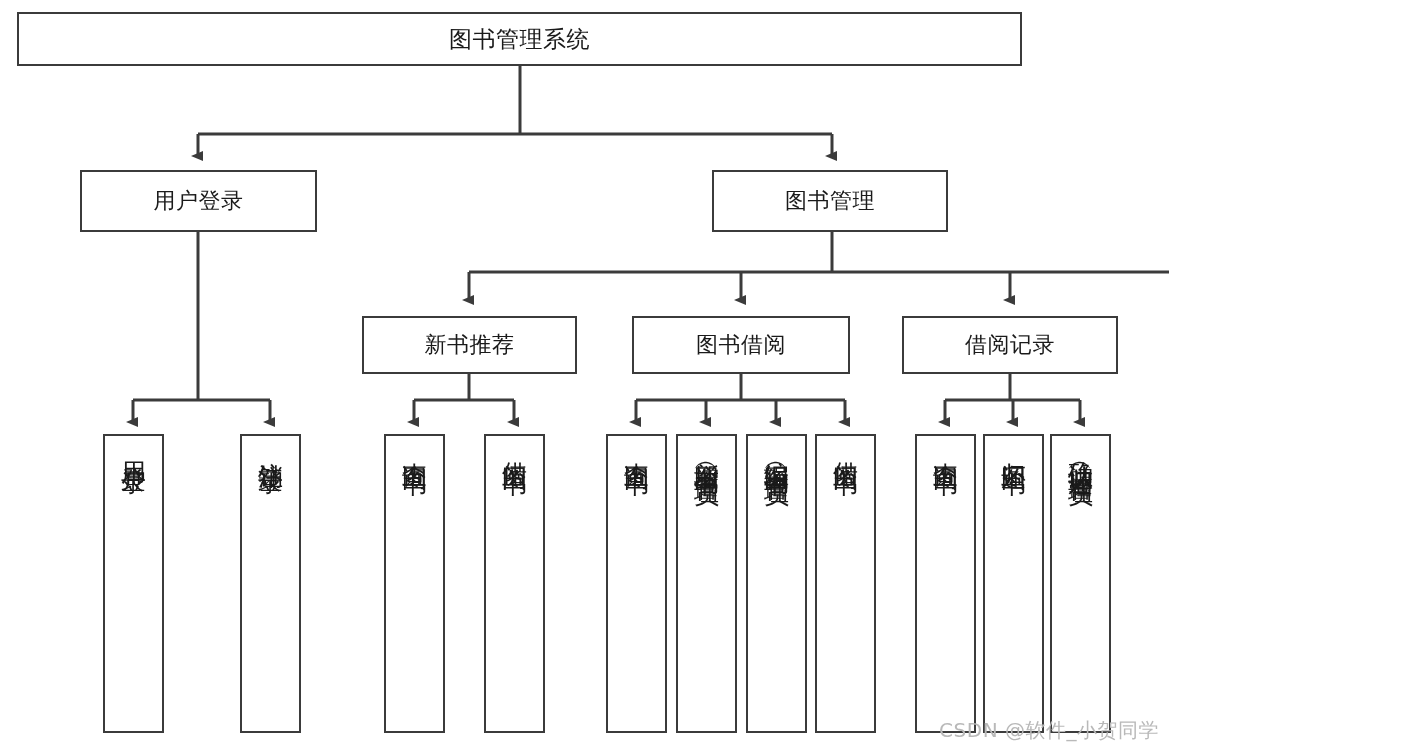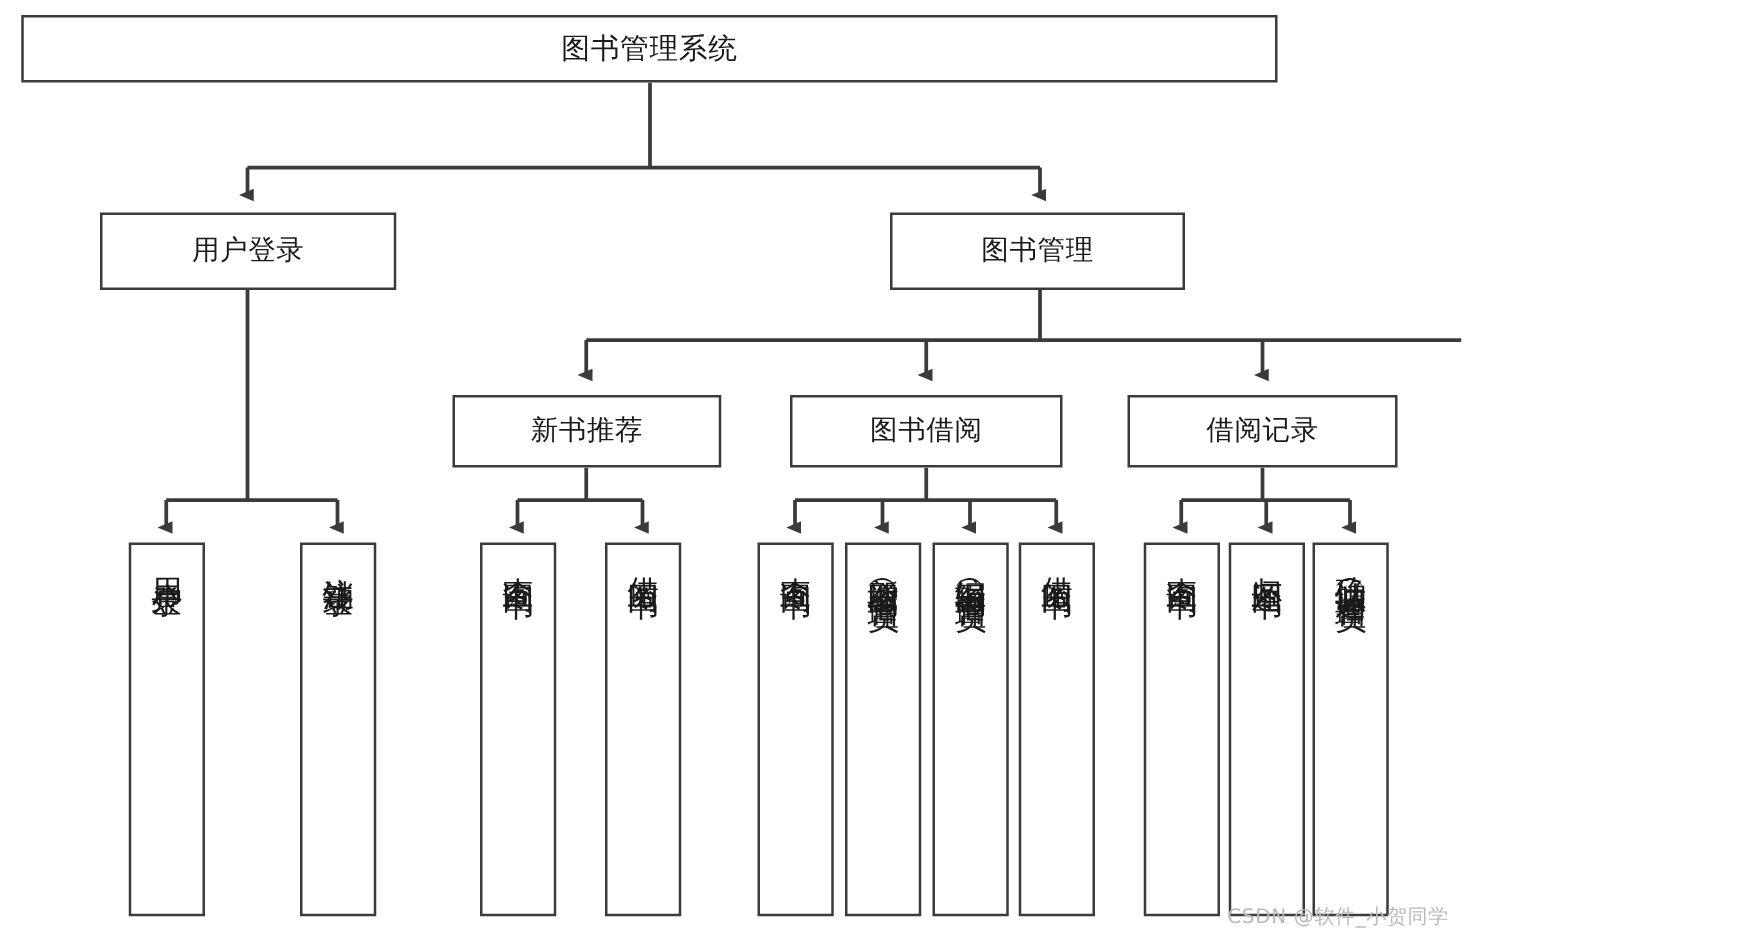--- a/index.html
+++ b/index.html
@@ -59,21 +59,21 @@
     text-orientation: upright;
     font-size: 25px;
     line-height: 1.0;
     letter-spacing: 3px;
     margin: 0 auto;
   }
   .watermark {
     position: absolute;
     right: 10px;
     bottom: 3px;
-    font-size: 16px;
+    font-size: 20px;
     color: #b9b9b9;
     white-space: nowrap;
     letter-spacing: 0.5px;
   }
 </style>
 </head>
 <body>
 
 <div id="canvas">
 

